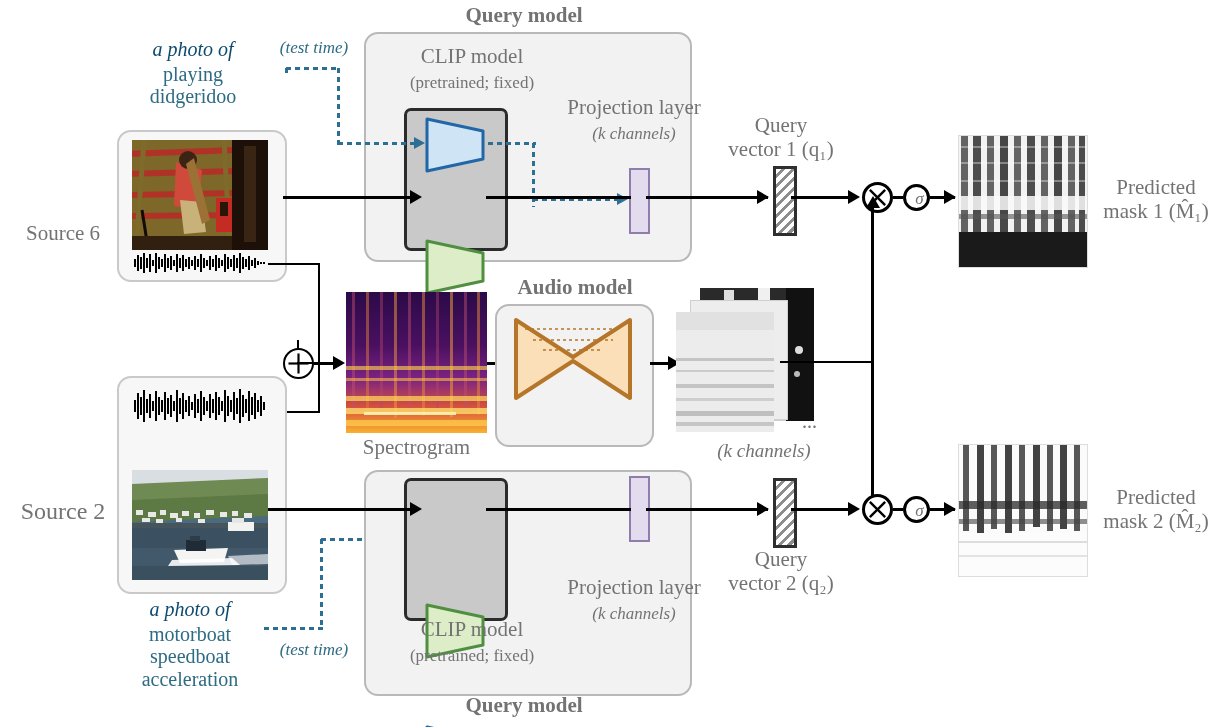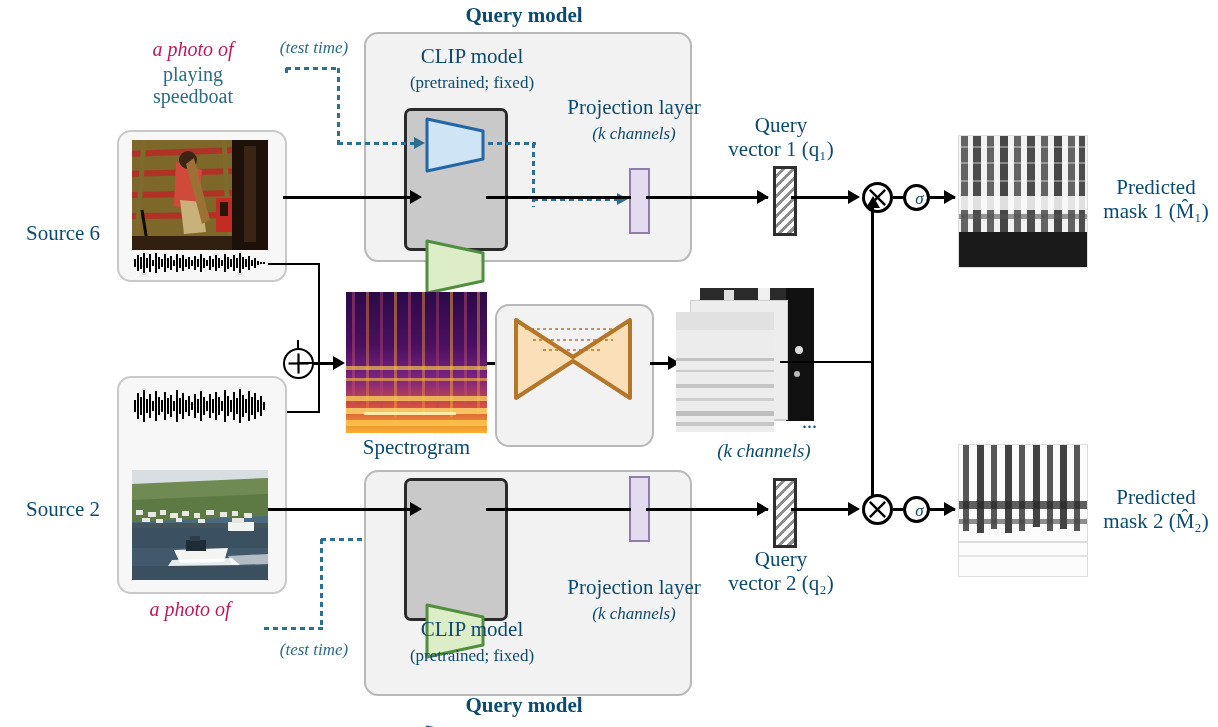--- a/index.html
+++ b/index.html
@@ -1,23 +1,23 @@
 <!DOCTYPE html>
 <html><head>
 <meta charset="utf-8">
 <style>
   html,body{margin:0;padding:0;background:#ffffff;}
   body{font-family:"Liberation Serif","DejaVu Serif",serif;}
   #root{position:relative;width:1218px;height:727px;background:#fff;overflow:hidden;}
   .abs{position:absolute;}
-  .txt{color:#0c4a6e;line-height:1.12;text-align:center;white-space:pre-line;}
+  .txt{color:#737373;line-height:1.12;text-align:center;white-space:pre-line;}
   .bold{font-weight:bold;}
   .ital{font-style:italic;}
   .teal{color:#2e6b85;}
-  .gray-i{color:#be185d;font-style:italic;}
+  .gray-i{color:#0c4a6e;font-style:italic;}
 
   
   .panel{border:2px solid #b9b9b9;border-radius:14px;background:#f2f2f2;}
   .srcbox{border:2px solid #c9c9c9;border-radius:14px;background:#f7f7f7;}
   .clipbox{border:3px solid #2b2b2b;border-radius:7px;background:#c9c9c9;}
 
   
   .hline{background:#000;height:3px;}
   .vline{background:#000;width:3px;}
   .thinh{background:#000;height:2px;}
@@ -73,21 +73,21 @@
       <polygon points="3,3 59,15 59,43 3,55" fill="#dcedc8" stroke="#4f8f3f" stroke-width="3" stroke-linejoin="round"></polygon>
     </svg>
   </div>
 
   <div class="abs txt" style="left:548px;top:96px;width:172px;font-size:21px;">Projection layer</div>
   <div class="abs txt ital" style="left:548px;top:124px;width:172px;font-size:17px;">(k channels)</div>
   <div class="abs projbar" style="left:629px;top:168px;width:17px;height:62px;"></div>
 
   <div class="abs txt gray-i" style="left:118px;top:38px;width:150px;font-size:20px;">a photo of</div>
   <div class="abs txt teal" style="left:118px;top:63px;width:150px;font-size:20px;">playing
-speedboat</div>
+didgeridoo</div>
   <div class="abs txt ital teal" style="left:258px;top:38px;width:112px;font-size:17px;">(test time)</div>
 
   <div class="abs dotv" style="left:284px;top:66px;height:10px;"></div>
   <div class="abs doth" style="left:284px;top:66px;width:56px;"></div>
   <div class="abs dotv" style="left:336px;top:66px;height:80px;"></div>
   <div class="abs doth" style="left:336px;top:141px;width:84px;"></div>
   <div class="abs ahead-r-blue" style="left:414px;top:137px;"></div>
 
   <div class="abs doth" style="left:486px;top:141px;width:50px;"></div>
   <div class="abs dotv" style="left:531px;top:141px;height:66px;"></div>
@@ -284,20 +284,21 @@
         <rect x="0" y="128" width="141" height="6" fill="#ffcf4e" opacity="0.8"></rect>
       </g>
       <rect x="18" y="120" width="92" height="3" fill="#fff3b0" opacity="0.9"></rect>
     </svg>
   </div>
   <div class="abs txt" style="left:346px;top:436px;width:141px;font-size:21px;">Spectrogram</div>
 
   <div class="abs hline" style="left:487px;top:362px;width:38px;"></div>
   <div class="abs ahead-r" style="left:515px;top:356px;"></div>
 
+  <div class="abs txt bold" style="left:495px;top:276px;width:160px;font-size:21px;">Audio model</div>
   <div class="abs panel" style="left:495px;top:304px;width:155px;height:139px;"></div>
 
   <div class="abs" style="left:511px;top:316px;">
     <svg width="124" height="86" viewBox="0 0 124 86">
       <polygon points="5,4 5,82 62,45 119,82 119,4 62,41" fill="#fbdfb8" stroke="#b5762a" stroke-width="4" stroke-linejoin="round"></polygon>
       <g stroke="#b5762a" stroke-width="1.6" stroke-dasharray="3 3">
         <line x1="14" y1="13" x2="110" y2="13"></line>
         <line x1="22" y1="24" x2="102" y2="24"></line>
         <line x1="32" y1="34" x2="92" y2="34"></line>
       </g>
@@ -350,21 +351,21 @@
   </div>
   <div class="abs txt ital" style="left:790px;top:410px;width:40px;font-size:20px;">...</div>
   <div class="abs txt ital" style="left:684px;top:440px;width:160px;font-size:19px;">(k channels)</div>
 
   <div class="abs thinh" style="left:780px;top:361px;width:94px;"></div>
   <div class="abs vline" style="left:871px;top:206px;height:160px;"></div>
   <div class="abs ahead-u" style="left:866px;top:196px;"></div>
   <div class="abs vline" style="left:871px;top:360px;height:152px;"></div>
   <div class="abs ahead-d" style="left:866px;top:506px;"></div>
 
-  <div class="abs txt" style="left:10px;top:498px;width:106px;font-size:21px;">Source 2</div>
+  <div class="abs txt" style="left:10px;top:498px;width:106px;font-size:24px;">Source 2</div>
 
   <div class="abs srcbox" style="left:117px;top:376px;width:166px;height:214px;"></div>
 
   <div class="abs" style="left:132px;top:388px;width:136px;height:36px;">
     <svg width="136" height="36" viewBox="0 0 136 36" preserveAspectRatio="none">
       <g fill="#000">
         <rect x="2" y="12" width="2" height="12"></rect>
           <rect x="5" y="5" width="2" height="26"></rect>
         <rect x="8" y="9" width="2" height="18"></rect>
           <rect x="11" y="2" width="2" height="32"></rect>
@@ -442,20 +443,23 @@
       <path d="M42 80 L96 78 L92 92 L48 93 Z" fill="#f4f4f2"></path>
       <rect x="54" y="70" width="20" height="11" fill="#1f2b36"></rect>
       <rect x="58" y="66" width="10" height="5" fill="#2e3d4a"></rect>
       <path d="M40 90 L100 88 L108 95 L36 96 Z" fill="#ffffff" opacity="0.88"></path>
       <path d="M96 86 L136 84 L136 94 L100 95 Z" fill="#ffffff" opacity="0.6"></path>
       <rect x="0" y="96" width="136" height="14" fill="#3a505f"></rect>
     </svg>
   </div>
 
   <div class="abs txt gray-i" style="left:110px;top:598px;width:160px;font-size:20px;">a photo of</div>
+  <div class="abs txt teal" style="left:110px;top:623px;width:160px;font-size:20px;">motorboat
+speedboat
+acceleration</div>
   <div class="abs txt ital teal" style="left:258px;top:640px;width:112px;font-size:17px;">(test time)</div>
 
   <div class="abs doth" style="left:262px;top:626px;width:62px;"></div>
   <div class="abs dotv" style="left:319px;top:537px;height:92px;"></div>
   <div class="abs doth" style="left:319px;top:537px;width:101px;"></div>
   <div class="abs ahead-r-blue" style="left:414px;top:533px;"></div>
 
   <div class="abs doth" style="left:486px;top:537px;width:48px;"></div>
   <div class="abs dotv" style="left:529px;top:505px;height:36px;"></div>
   <div class="abs doth" style="left:529px;top:505px;width:94px;"></div>

